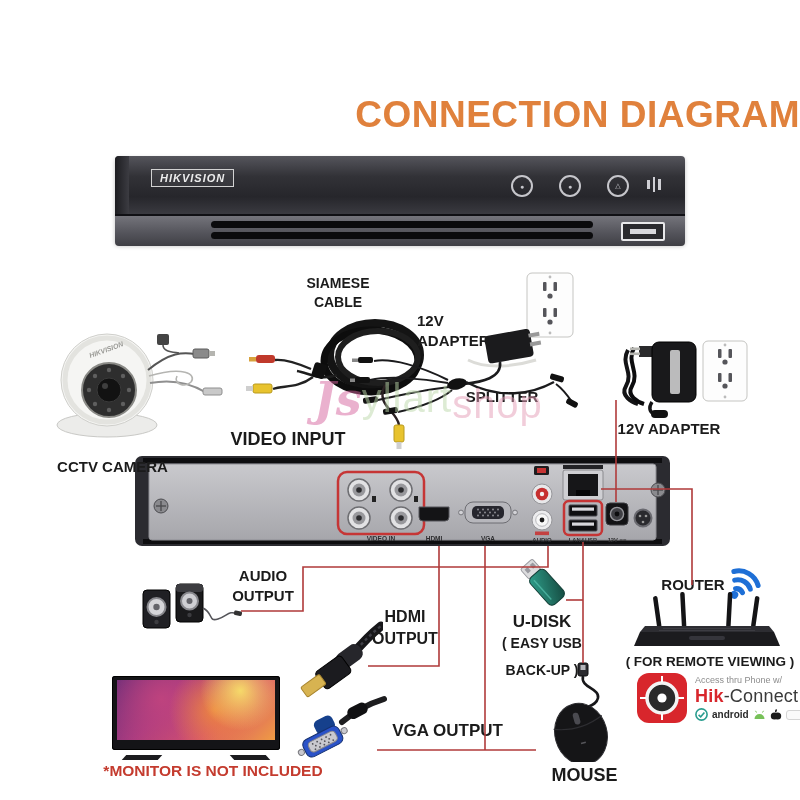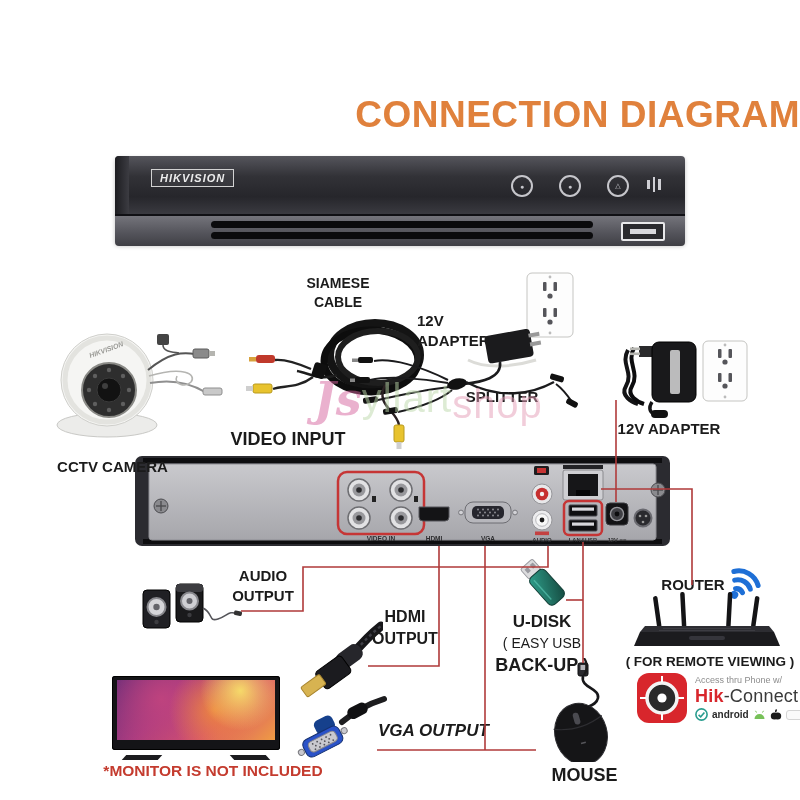--- a/index.html
+++ b/index.html
@@ -409,35 +409,35 @@
         <circle cx="21" cy="51" r=".9"></circle>
           <circle cx="26" cy="51" r=".9"></circle>
           <circle cx="31" cy="51" r=".9"></circle>
           <circle cx="36" cy="51" r=".9"></circle>
           <circle cx="41" cy="51" r=".9"></circle>
       </g>
       <circle cx="7" cy="47.5" r="3" fill="#c9c9cf" stroke="#77777c"></circle>
       <circle cx="55" cy="47.5" r="3" fill="#c9c9cf" stroke="#77777c"></circle>
     </g>
   </svg>
-  <div class="lbl" style="left:378px;top:720px;width:125px;font-size:17px;text-align:left;font-style:italic;">VGA OUTPUT</div>
+  <div class="lbl" style="left:378px;top:720px;width:125px;font-size:17px;text-align:right;">VGA OUTPUT</div>
 
   <svg class="abs" style="left:514px;top:556px;z-index:1;" width="62" height="58" viewBox="0 0 62 58">
     <g transform="rotate(-42 31 29)">
       <rect x="23" y="1" width="16" height="13" rx="2" fill="#dcdcde" stroke="#9a9aa0"></rect>
       <rect x="26" y="4" width="4" height="5" fill="#9a9aa0"></rect>
         <rect x="33" y="4" width="4" height="5" fill="#9a9aa0"></rect>
       <rect x="21" y="14" width="20" height="36" rx="5" fill="url(#tealGrad)" stroke="#123f37"></rect>
       <line x1="26" y1="18" x2="26" y2="44" stroke="#57c2ae" stroke-width="1.4" opacity=".7"></line>
     </g>
   </svg>
   <div class="lbl" style="left:488px;top:611px;width:108px;">
     <div style="font-size:17px;">U-DISK</div>
-    <div style="font-size:14px;font-weight:400;text-align:center;">( EASY USB</div>
-    <div style="font-size:18px;font-weight:600;">BACK-UP )</div>
+    <div style="font-size:14px;font-weight:700;text-align:center;">( EASY USB</div>
+    <div style="font-size:14px;font-weight:600;margin-top:8px;">BACK-UP )</div>
   </div>
 
   <svg class="abs" style="left:538px;top:662px;z-index:1;" width="90" height="100" viewBox="0 0 90 100">
     <rect x="40" y="1" width="10" height="13" rx="2" fill="#2a2a2e" stroke="#0c0c0e"></rect>
     <rect x="42.5" y="3" width="5" height="5" fill="#b5b5ba"></rect>
     <path d="M45,14 C42,26 62,26 60,36 C58,46 42,44 44,52" stroke="#17171a" stroke-width="2.6" fill="none"></path>
     <g transform="rotate(-16 43 72)">
       <ellipse cx="43" cy="72" rx="26" ry="31" fill="#151517"></ellipse>
       <ellipse cx="43" cy="72" rx="26" ry="31" fill="none" stroke="#2c2c30"></ellipse>
       <path d="M18,60 Q43,70 68,60" stroke="#2e2e32" stroke-width="1.2" fill="none"></path>

